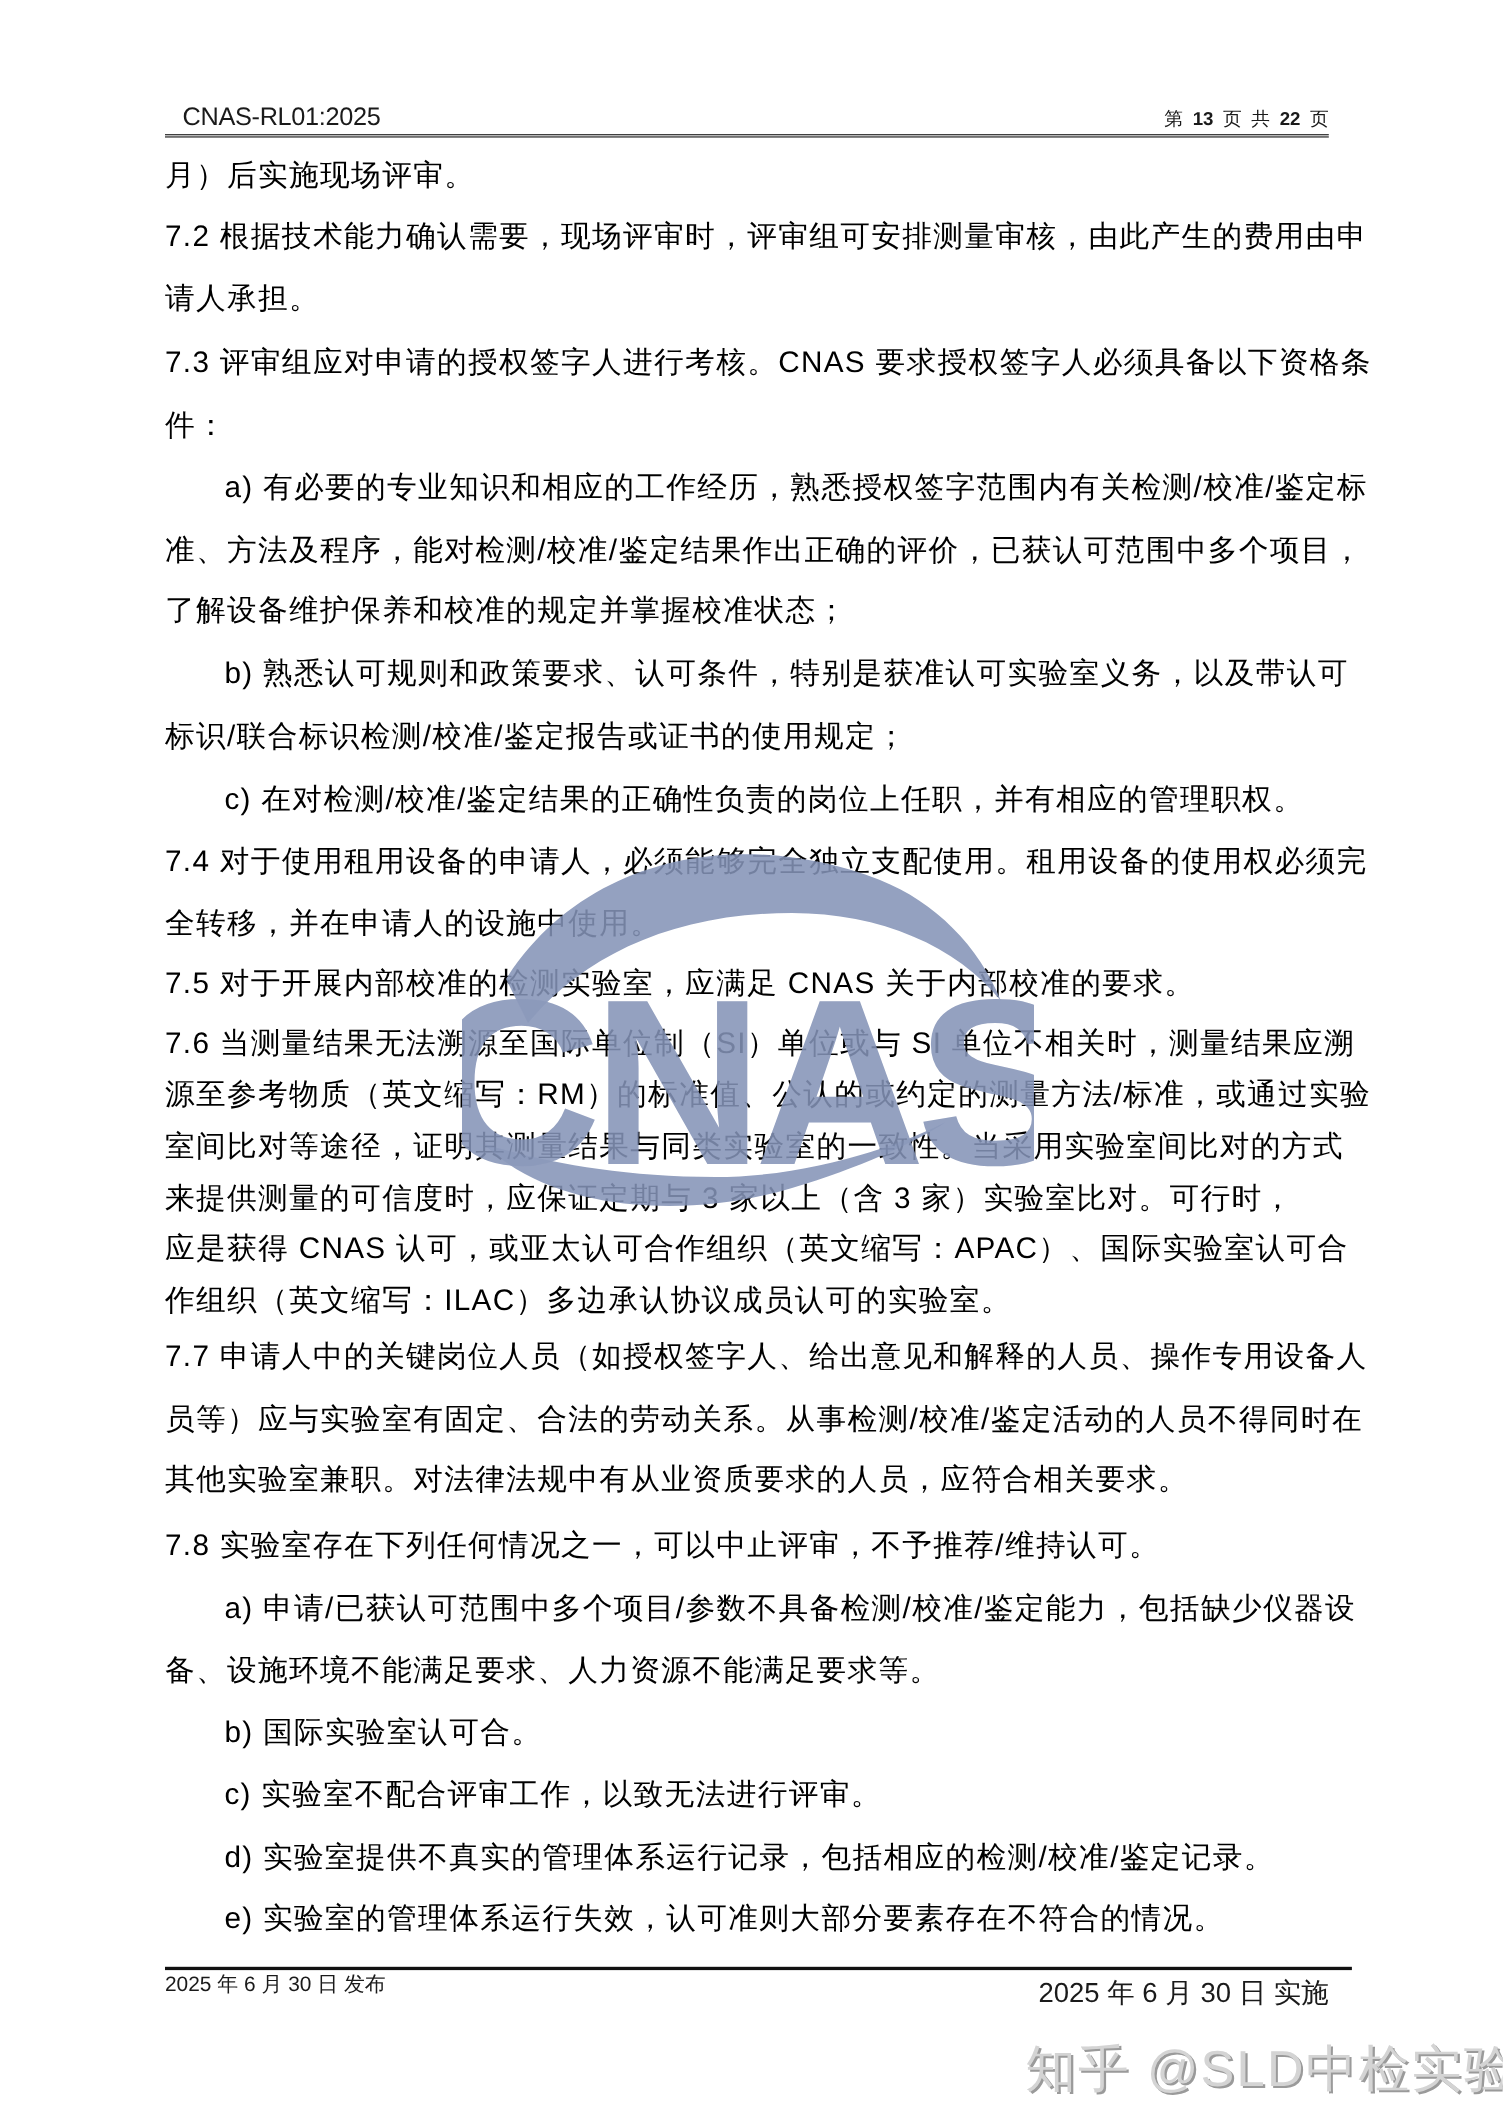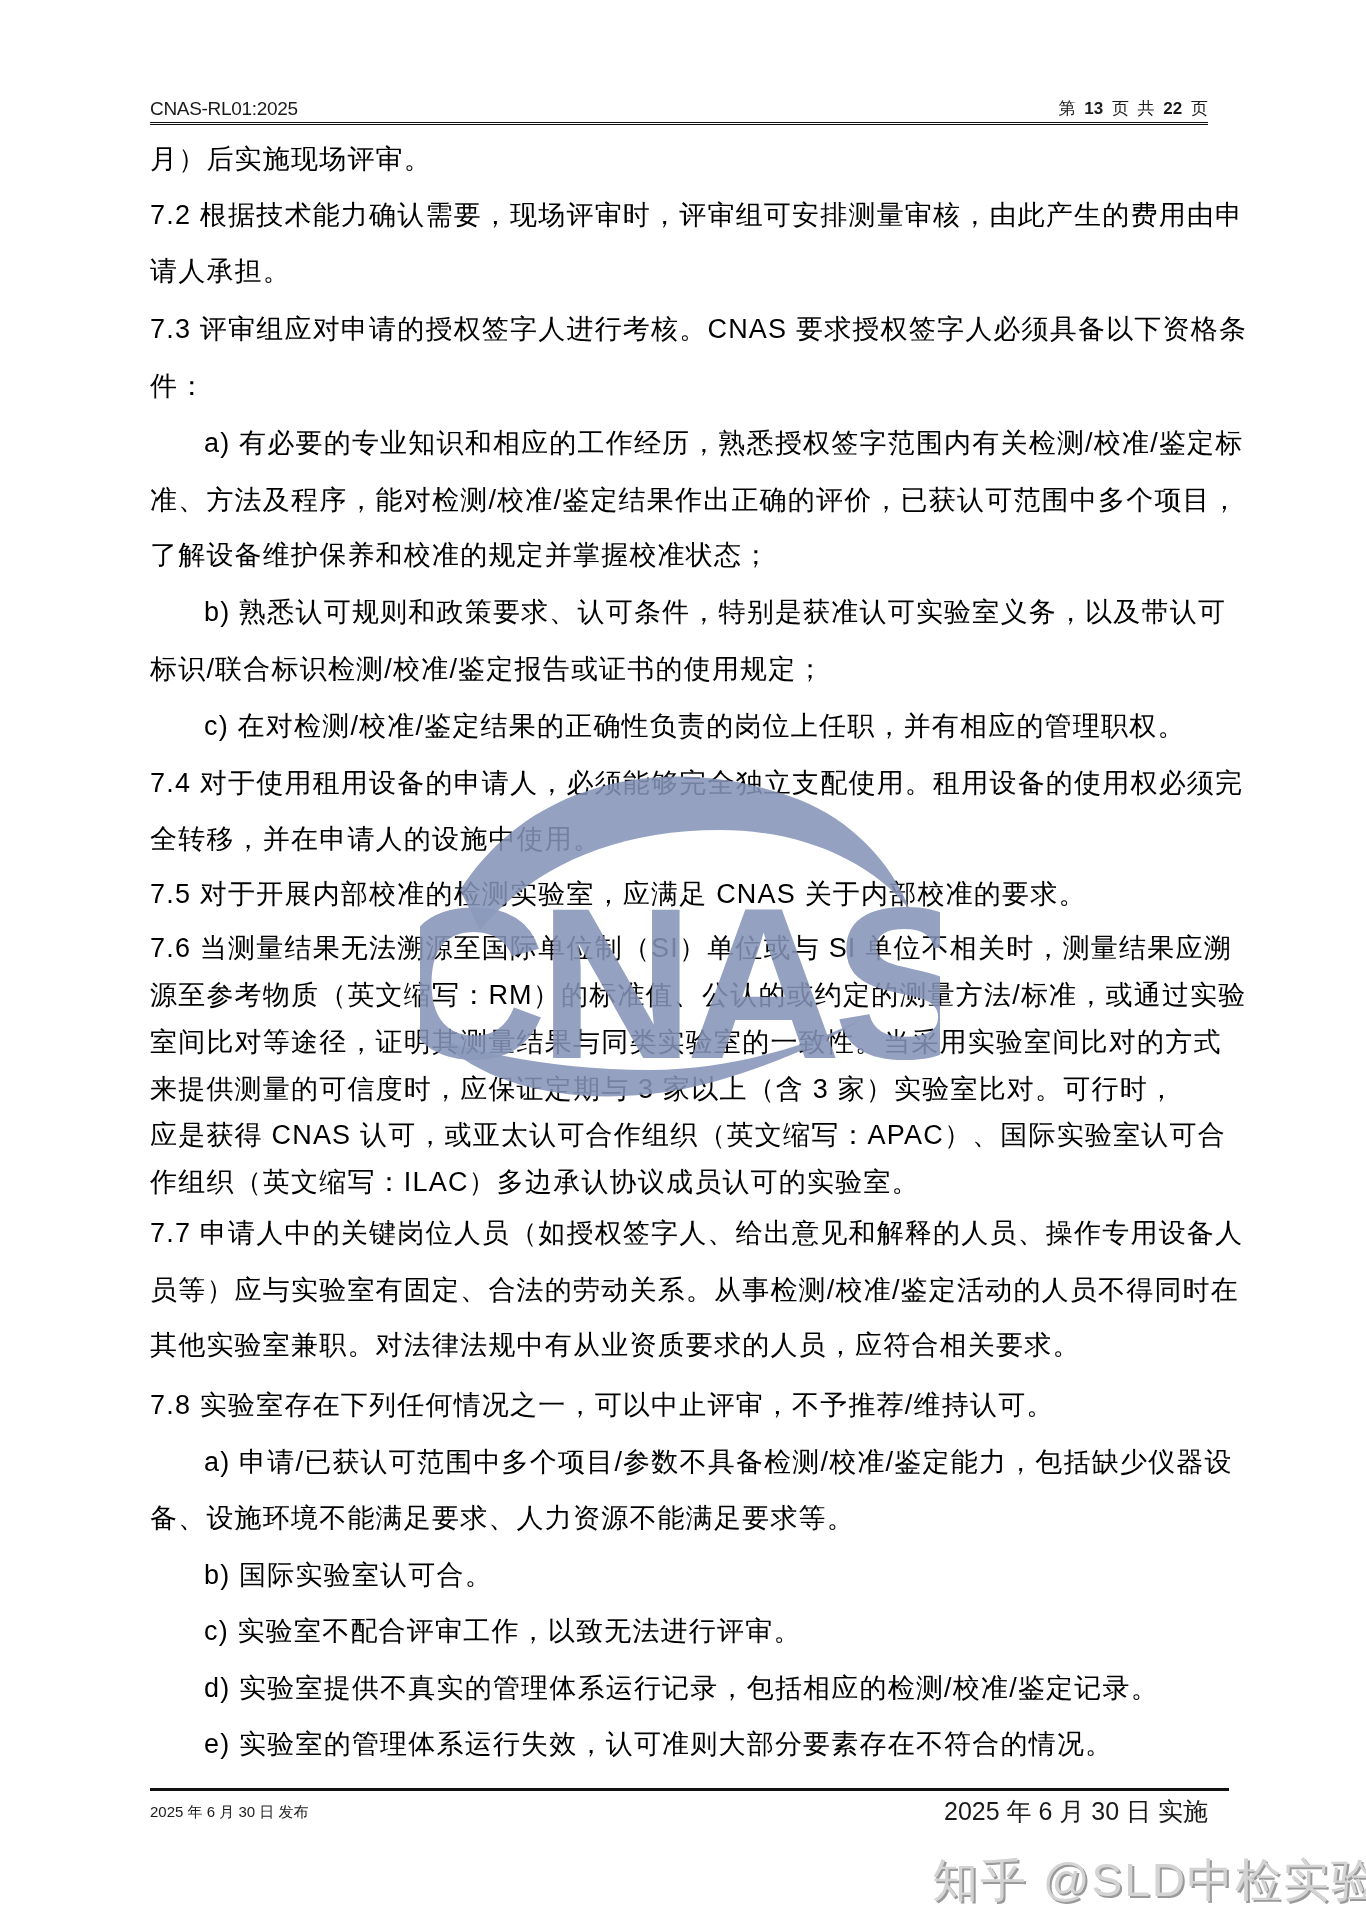--- a/index.html
+++ b/index.html
@@ -1,27 +1,27 @@
 <!DOCTYPE html>
 <html><head>
 <meta charset="utf-8">
 <style>
   html, body { margin: 0; padding: 0; background: #ffffff; }
   body { width: 1366px; height: 1932px; position: relative; overflow: hidden;
          font-family: "Liberation Sans", "DejaVu Sans", sans-serif; color: #1a1a1a; }
   .page-header { position: absolute; left: 150px; top: 96px; width: 1058px; height: 26px;
                  border-bottom: 3px double #111; }
-  .hdr-left { position: absolute; left: 0; bottom: 2px; font-size: 19px; letter-spacing: -0.3px; margin-top: 28px; }
+  .hdr-left { position: absolute; left: 16px; bottom: 2px; font-size: 23px; letter-spacing: -0.3px; margin-top: 28px; }
   .hdr-right { position: absolute; right: 0; bottom: 2px; font-size: 17px; word-spacing: 4px; }
   .hdr-right b { font-weight: bold; }
   .body-line { position: absolute; left: 150px; width: 1080px; font-size: 27px; line-height: 34px;
                white-space: nowrap; letter-spacing: 1.2px; color: #000000; }
   .indent { left: 204px; }
   .page-footer { position: absolute; left: 150px; top: 1788px; width: 1079px; border-top: 3px solid #111; }
-  .ftr-left { position: absolute; left: 0; top: 12px; font-size: 15px; }
+  .ftr-left { position: absolute; left: 0; top: 0; font-size: 19px; }
   .ftr-right { position: absolute; right: 21px; top: 4px; font-size: 25px; }
   .logo { position: absolute; left: 420px; top: 740px; width: 520px; height: 380px; opacity: 0.92; pointer-events: none; }
   .zhihu { position: absolute; left: 932px; top: 1850px; font-size: 46px; color: #d4d4d4;
            letter-spacing: 2px; text-shadow: 2px 2px 0 #9a9a9a; white-space: nowrap; }
 </style>
 </head>
 <body>
 
 <div class="page-header">
   <span class="hdr-left">CNAS-RL01:2025</span>

